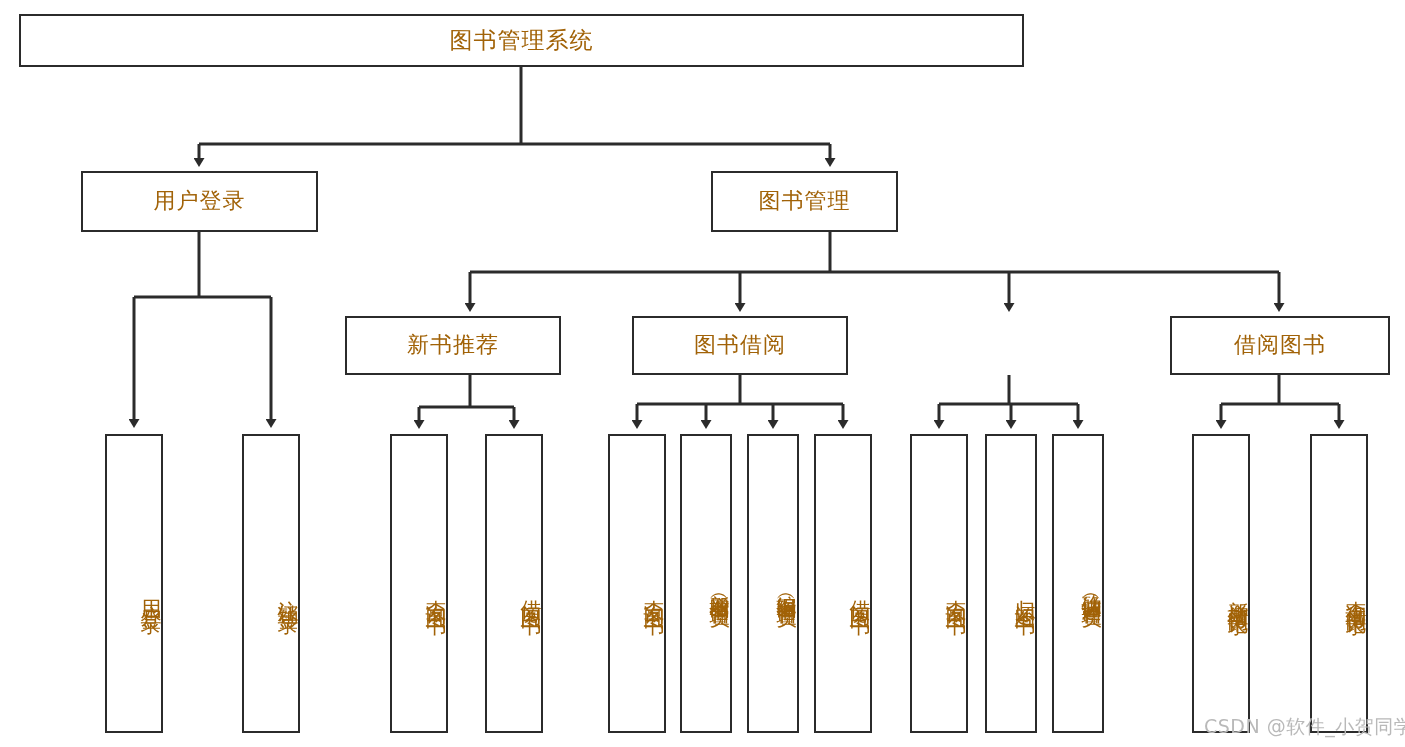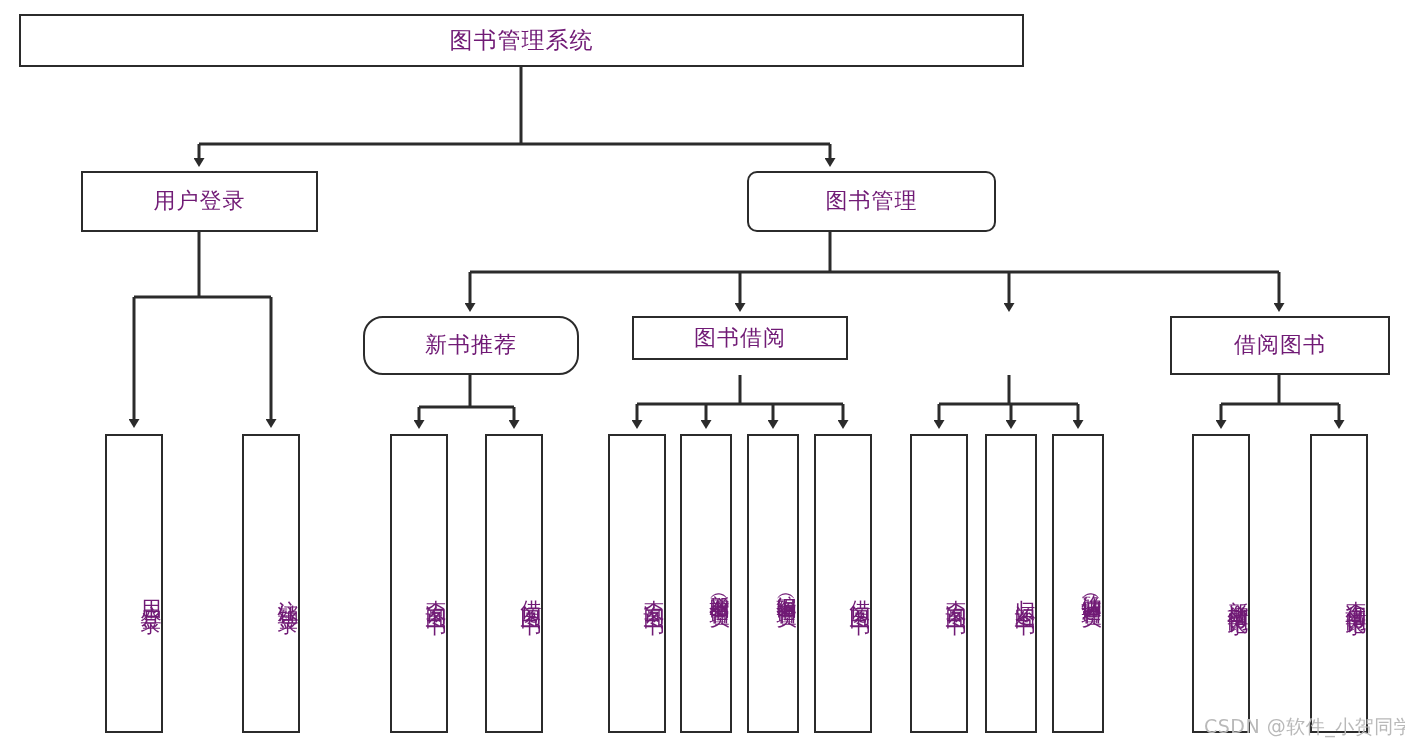--- a/index.html
+++ b/index.html
@@ -27,21 +27,21 @@
     pointer-events: none;
   }
   .node {
     position: absolute;
     box-sizing: border-box;
     border: 2px solid #2b2b2b;
     background: #ffffff;
     display: flex;
     align-items: center;
     justify-content: center;
-    color: #701a75;
+    color: #a16207;
   }
   .node.horiz {
     font-size: 22px;
     line-height: 1.1;
     letter-spacing: 1px;
     white-space: nowrap;
   }
   .node.root {
     font-size: 23px;
   }
@@ -125,28 +125,28 @@
     </g>
   </svg>
 
   <div class="node horiz root" style="left:19px; top:14px; width:1005px; height:53px;">
     <span>图书管理系统</span>
   </div>
 
   <div class="node horiz" style="left:81px; top:171px; width:237px; height:61px;">
     <span>用户登录</span>
   </div>
-  <div class="node horiz" style="left:747px; top:171px; width:249px; height:61px;border-radius:10px;">
+  <div class="node horiz" style="left:711px; top:171px; width:187px; height:61px;">
     <span>图书管理</span>
   </div>
 
-  <div class="node horiz" style="left:363px; top:316px; width:216px; height:59px;border-radius:20px;">
+  <div class="node horiz" style="left:345px; top:316px; width:216px; height:59px;">
     <span>新书推荐</span>
   </div>
-  <div class="node horiz" style="left:632px; top:316px; width:216px; height:44px;text-align:center;">
+  <div class="node horiz" style="left:632px; top:316px; width:216px; height:59px;text-align:center;">
     <span>图书借阅</span>
   </div>
   <div class="node horiz" style="left:1170px; top:316px; width:220px; height:59px;">
     <span>借阅图书</span>
   </div>
 
   <div class="node vert" style="left:105px; top:434px; width:58px; height:299px;">
     <span class="vlabel">用户登录</span>
   </div>
   <div class="node vert" style="left:242px; top:434px; width:58px; height:299px;">

